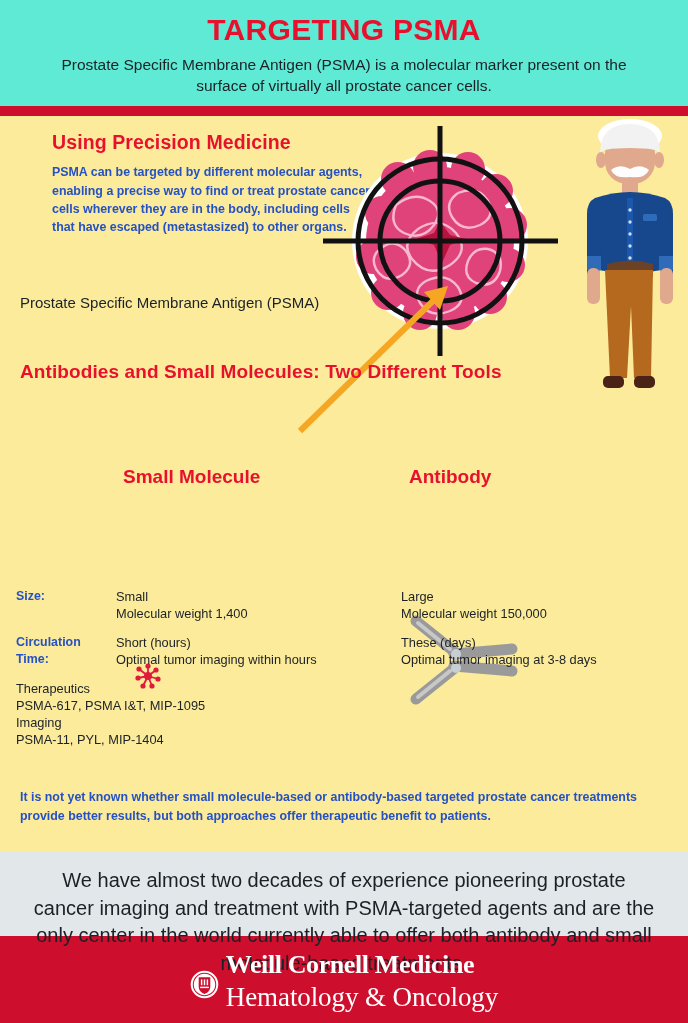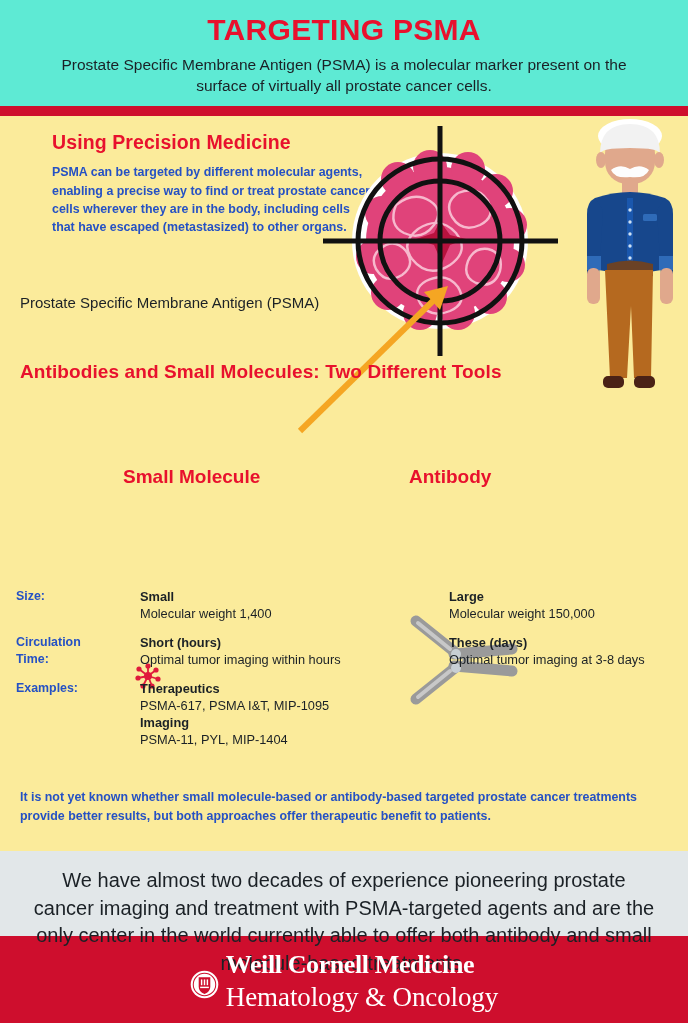--- a/index.html
+++ b/index.html
@@ -59,24 +59,24 @@
     position:absolute; color:#e8112d; font-weight:bold; font-size:19px;
   }
   .col-head.sm { left:123px; top:350px; }
   .col-head.ab { left:409px; top:350px; }
 
   .sm-mol-icon { position:absolute; left:133px; top:545px; width:30px; height:30px; }
   .ab-icon { position:absolute; left:404px; top:497px; width:120px; height:95px; }
 
   
   .table { position:absolute; left:16px; top:472px; width:660px; }
-  .trow { display:flex; margin-bottom:12px;gap:24px; }
+  .trow { display:flex; margin-bottom:12px; }
   .tlabel { width:100px; color:#2551c4; font-weight:bold; font-size:12.4px; line-height:1.32; flex:none; }
   .tcell { width:285px; color:#1b2126; font-size:12.8px; line-height:1.33; flex:none; }
-  .tcell b { font-weight:bold; }
+  .tcell b { font-weight:normal; }
   .tcell .sub { display:block; }
 
   
   .note-blue {
     position:absolute; left:20px; top:672px; width:650px;
     color:#2551c4; font-weight:bold; font-size:12.4px; line-height:1.5;
   }
 
   
   .gray-note {
@@ -250,21 +250,20 @@
           <b>Short (hours)</b>
           <span class="sub">Optimal tumor imaging within hours</span>
         </div>
         <div class="tcell">
           <b>These (days)</b>
           <span class="sub">Optimal tumor imaging at 3-8 days</span>
         </div>
       </div>
 
       <div class="trow">
-        <div class="tlabel">Examples:</div>
         <div class="tcell">
           <b>Therapeutics</b>
           <span class="sub">PSMA-617, PSMA I&amp;T, MIP-1095</span>
           <b>Imaging</b>
           <span class="sub">PSMA-11, PYL, MIP-1404</span>
         </div>
       </div>
 
     </div>
 

